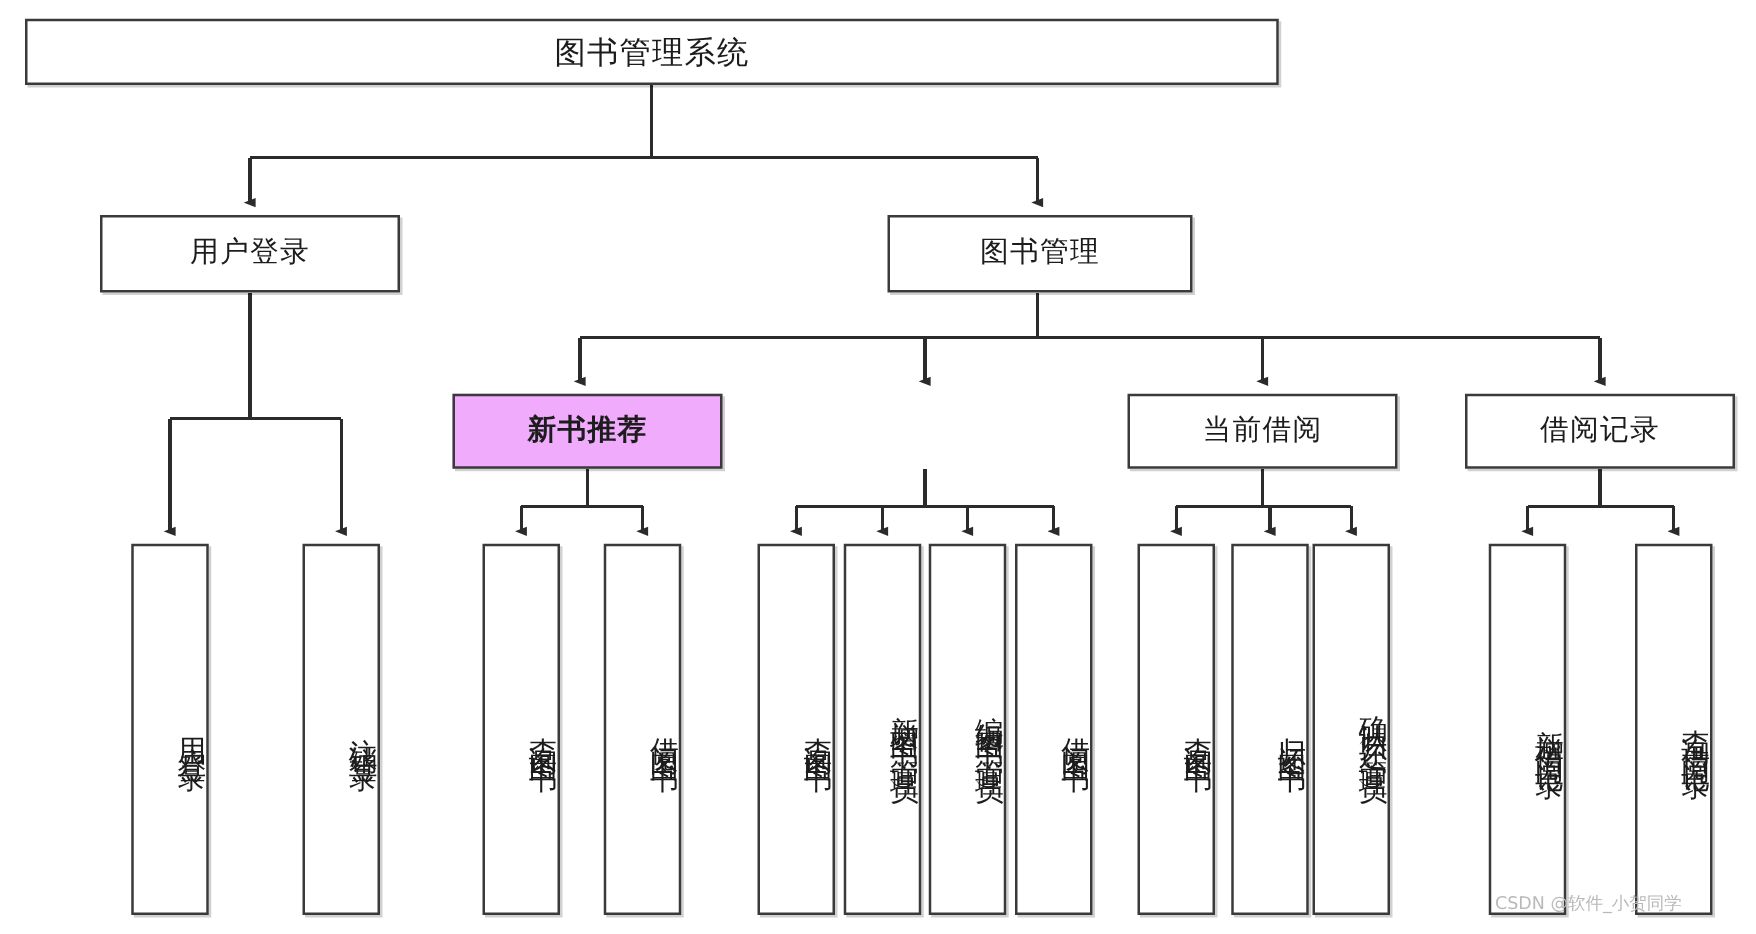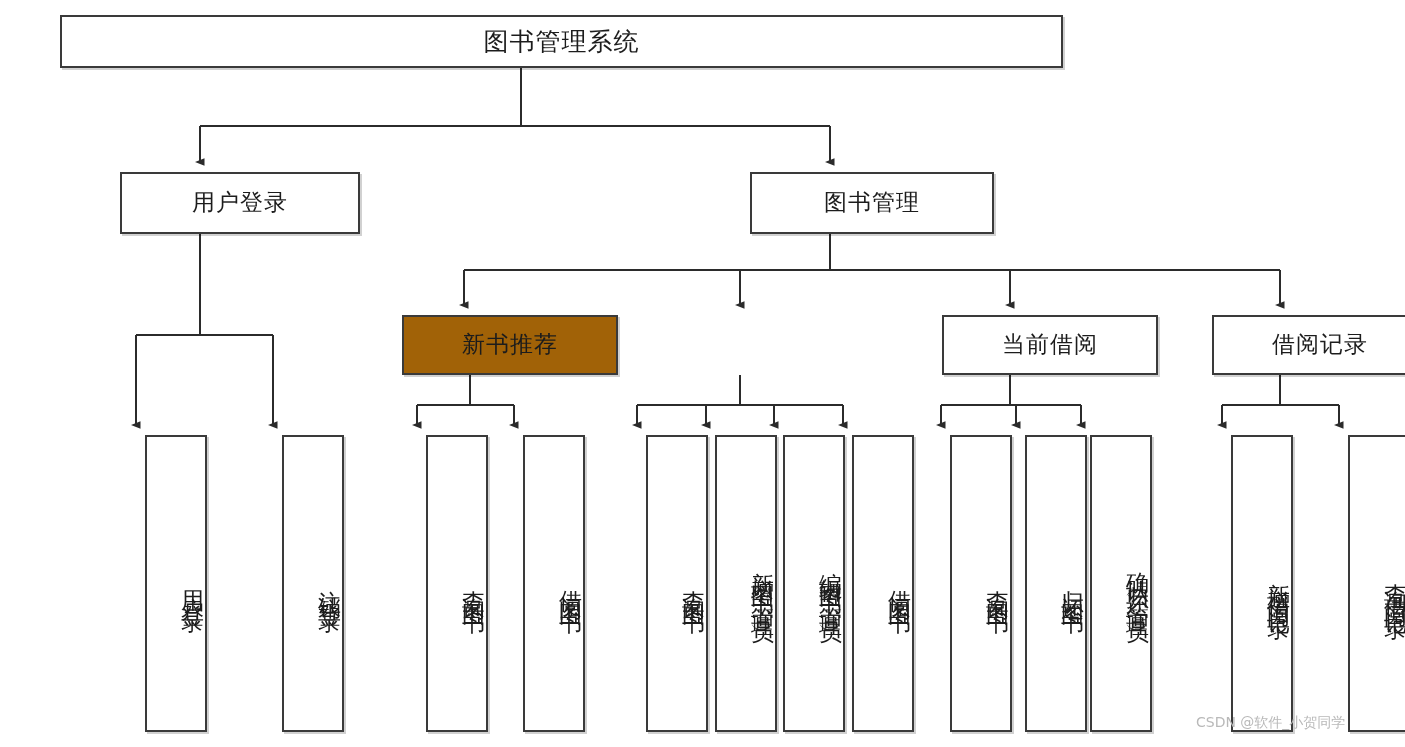--- a/index.html
+++ b/index.html
@@ -28,21 +28,20 @@
   .node {
     position: absolute;
     box-sizing: border-box;
     border: 2px solid #3a3a3a;
     background: #ffffff;
     display: flex;
     align-items: center;
     justify-content: center;
     color: #1c1c1c;
     box-shadow: 2px 2px 0 rgba(0,0,0,0.18);
-    margin-left: 40px;
   }
   .node.horizontal {
     font-size: 23px;
     line-height: 1.2;
     letter-spacing: 1px;
   }
   .node.vertical {
     writing-mode: vertical-rl;
     text-orientation: upright;
     font-size: 23px;
@@ -146,21 +145,21 @@
     <span>图书管理系统</span>
   </div>
 
   <div class="node horizontal" style="left: 80px; top: 172px; width: 240px; height: 62px; border-color: rgb(58, 58, 58); background: rgb(255, 255, 255); color: rgb(28, 28, 28);">
     <span>用户登录</span>
   </div>
   <div class="node horizontal" style="left: 710px; top: 172px; width: 244px; height: 62px; border-color: rgb(58, 58, 58); background: rgb(255, 255, 255); color: rgb(28, 28, 28);">
     <span>图书管理</span>
   </div>
 
-  <div class="node horizontal" style="left: 362px; top: 315px; width: 216px; height: 60px; border-color: rgb(58, 58, 58); background: #a16207; color: rgb(28, 28, 28);">
+  <div class="node horizontal" style="left: 362px; top: 315px; width: 216px; height: 60px; border-color: rgb(58, 58, 58); background: #f0abfc; color: rgb(28, 28, 28); font-weight: bold;">
     <span>新书推荐</span>
   </div>
   <div class="node horizontal" style="left: 1172px; top: 315px; width: 216px; height: 60px; border-color: rgb(58, 58, 58); background: rgb(255, 255, 255); color: rgb(28, 28, 28);">
     <span>借阅记录</span>
   </div>
   <div class="node horizontal" style="left: 902px; top: 315px; width: 216px; height: 60px; border-color: rgb(58, 58, 58); background: rgb(255, 255, 255); color: rgb(28, 28, 28);">
     <span>当前借阅</span>
   </div>
 
   <div class="node vertical" style="left: 105px; top: 435px; width: 62px; height: 297px; border-color: rgb(58, 58, 58); background: rgb(255, 255, 255); color: rgb(28, 28, 28);">

